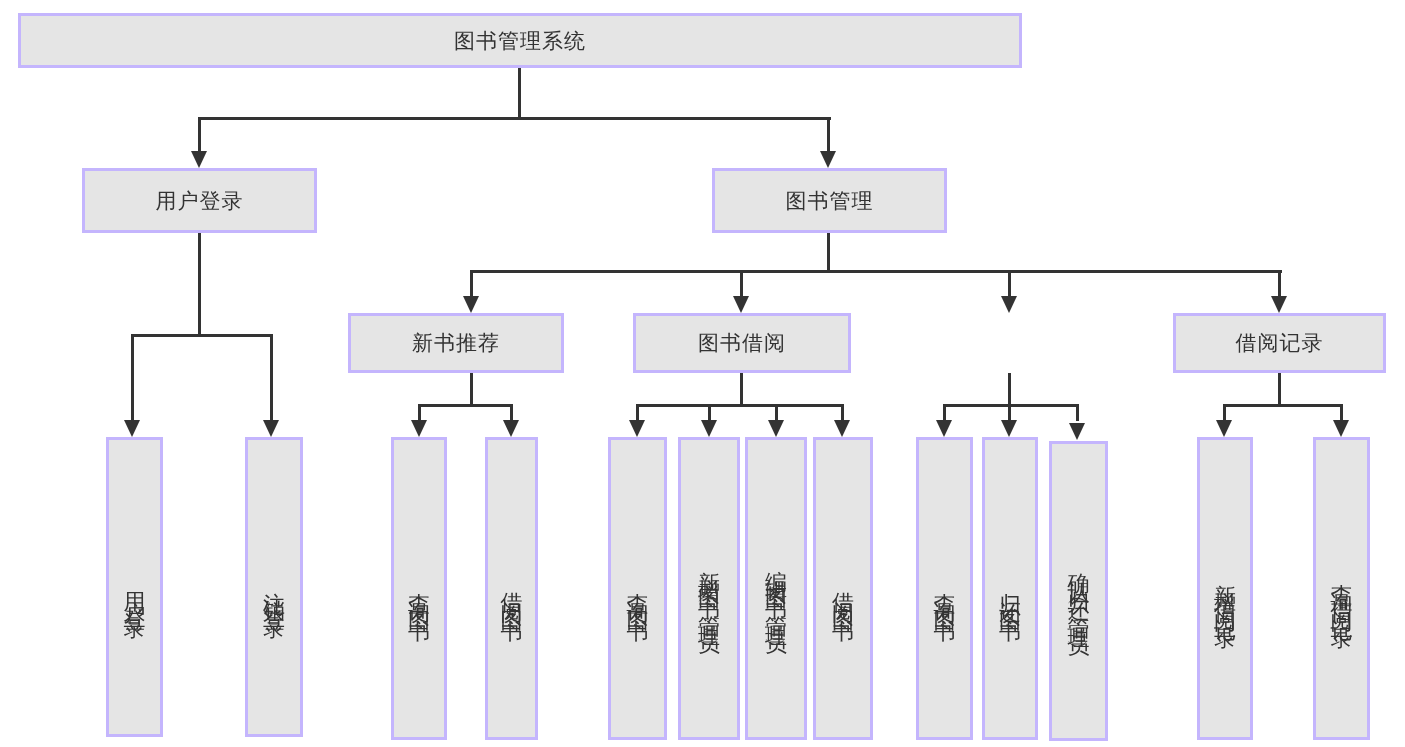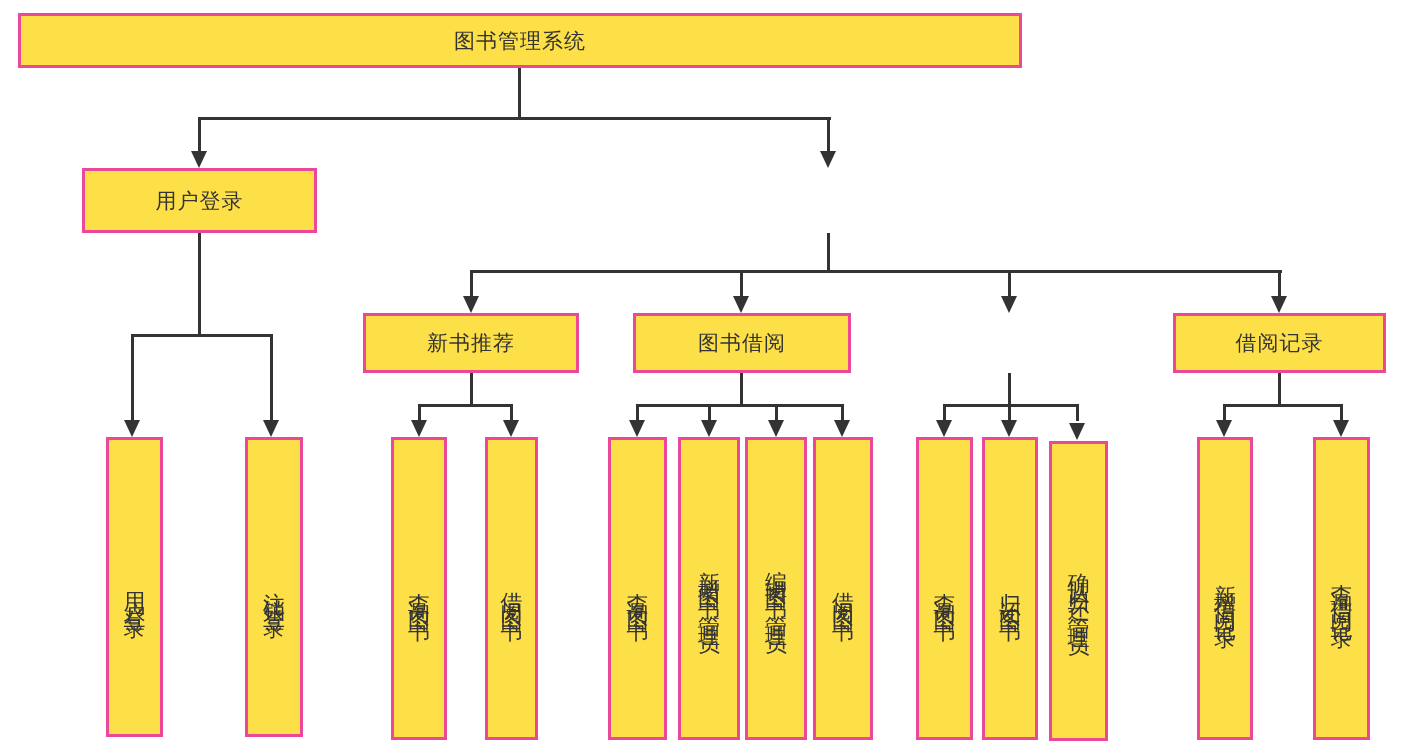--- a/index.html
+++ b/index.html
@@ -7,22 +7,22 @@
     position: relative;
     width: 1405px;
     height: 747px;
     background: #ffffff;
     font-family: "Liberation Sans", "DejaVu Sans", sans-serif;
     overflow: hidden;
   }
   
   .box {
     position: absolute;
-    border: 3px solid #ec4899;
-    background: #fde047;
+    border: 3px solid #c4b5fd;
+    background: #e5e5e5;
     box-sizing: border-box;
     display: flex;
     align-items: center;
     justify-content: center;
     color: #333333;
     text-align: right;
   }
   .box-h { font-size: 21px; letter-spacing: 1px; white-space: nowrap; }
   .box-v { }
   .box-v .vtext {
@@ -70,40 +70,43 @@
   <div class="line" style="left:518px; top:68px; width:3px; height:52px;"></div>
   <div class="line" style="left:198px; top:117px; width:633px; height:3px;"></div>
   <div class="line" style="left:198px; top:117px; width:3px; height:35px;"></div>
   <div class="arrow-down" style="left:191px; top:151px;"></div>
   <div class="line" style="left:827px; top:117px; width:3px; height:35px;"></div>
   <div class="arrow-down" style="left:820px; top:151px;"></div>
 
   <div class="box box-h" style="left:82px; top:168px; width:235px; height:65px;">
     <span>用户登录</span>
   </div>
+  <div class="box box-h" style="left:712px; top:168px; width:235px; height:65px;">
+    <span>图书管理</span>
+  </div>
 
   <div class="line" style="left:198px; top:233px; width:3px; height:104px;"></div>
   <div class="line" style="left:131px; top:334px; width:142px; height:3px;"></div>
   <div class="line" style="left:131px; top:334px; width:3px; height:87px;"></div>
   <div class="arrow-down" style="left:124px; top:420px;"></div>
   <div class="line" style="left:270px; top:334px; width:3px; height:87px;"></div>
   <div class="arrow-down" style="left:263px; top:420px;"></div>
 
   <div class="line" style="left:827px; top:233px; width:3px; height:40px;"></div>
   <div class="line" style="left:470px; top:270px; width:812px; height:3px;"></div>
   <div class="line" style="left:470px; top:270px; width:3px; height:27px;"></div>
   <div class="arrow-down" style="left:463px; top:296px;"></div>
   <div class="line" style="left:740px; top:270px; width:3px; height:27px;"></div>
   <div class="arrow-down" style="left:733px; top:296px;"></div>
   <div class="line" style="left:1008px; top:270px; width:3px; height:27px;"></div>
   <div class="arrow-down" style="left:1001px; top:296px;"></div>
   <div class="line" style="left:1278px; top:270px; width:3px; height:27px;"></div>
   <div class="arrow-down" style="left:1271px; top:296px;"></div>
 
-  <div class="box box-h" style="left:363px; top:313px; width:216px; height:60px;">
+  <div class="box box-h" style="left:348px; top:313px; width:216px; height:60px;">
     <span>新书推荐</span>
   </div>
   <div class="box box-h" style="left:633px; top:313px; width:218px; height:60px;">
     <span>图书借阅</span>
   </div>
   <div class="box box-h" style="left:1173px; top:313px; width:213px; height:60px;">
     <span>借阅记录</span>
   </div>
 
   <div class="line" style="left:470px; top:373px; width:3px; height:34px;"></div>

